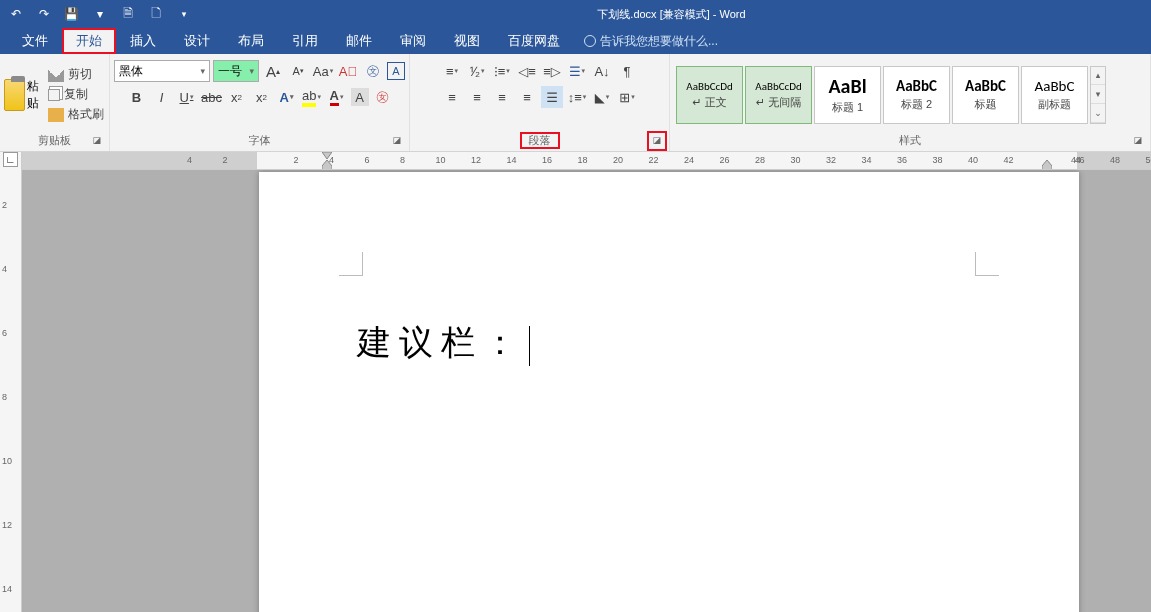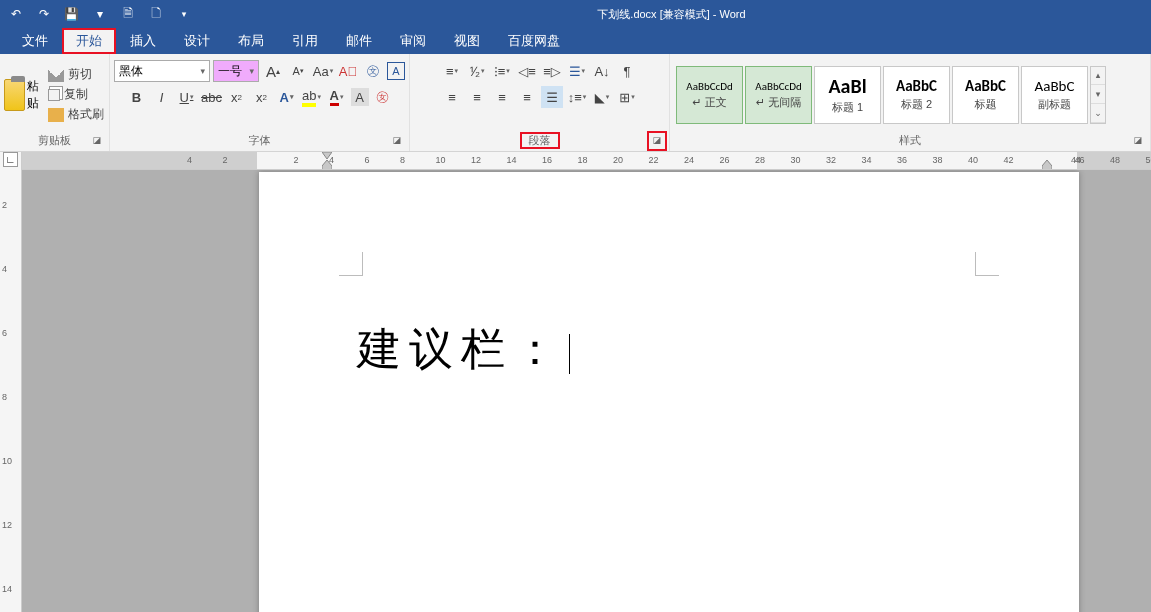--- a/index.html
+++ b/index.html
@@ -33,21 +33,21 @@
 .mini-ico { width: 16px; height: 14px; display: inline-block; }
 .sc-cut { background: linear-gradient(45deg,#999 40%,transparent 40%),linear-gradient(-45deg,#999 40%,transparent 40%); }
 .sc-copy { border: 1px solid #999; box-shadow: 2px -2px 0 #fff, 2px -2px 0 1px #999; width: 12px; height: 12px; }
 .sc-brush { background: #e8b04b; }
 
 .font-group { width: 300px; }
 .font-body { display: flex; flex-direction: column; gap: 4px; width: 100%; padding: 4px 0; }
 .font-row { display: flex; align-items: center; gap: 3px; }
 .font-name { width: 96px; height: 22px; border: 1px solid #ababab; background: #fff; display: flex; align-items: center; padding: 0 4px; font-size: 12px; }
 .font-name .dd { margin-left: auto; color: #666; font-size: 9px; }
-.font-size { width: 46px; height: 22px; border: 1px solid #ababab; background: #f0abfc; display: flex; align-items: center; padding: 0 4px; font-size: 12px; }
+.font-size { width: 46px; height: 22px; border: 1px solid #ababab; background: #86efac; display: flex; align-items: center; padding: 0 4px; font-size: 12px; }
 .font-size .dd { margin-left: auto; color: #666; font-size: 9px; }
 .rb { width: 22px; height: 22px; display: flex; align-items: center; justify-content: center; color: #444; cursor: pointer; font-size: 13px; }
 .rb .dd { font-size: 7px; margin-left: 1px; color: #666; }
 .bold { font-weight: bold; }
 .italic { font-style: italic; }
 .underline { text-decoration: underline; }
 .strike { text-decoration: line-through; }
 
 .para-group { width: 260px; }
 .para-body { display: flex; flex-direction: column; gap: 4px; width: 100%; padding: 4px 0; }
@@ -72,21 +72,21 @@
 .h-ruler { height: 18px; background: #f5f5f5; border-bottom: 1px solid #ccc; position: relative; overflow: hidden; }
 .h-ruler-inner { position: absolute; left: 0; right: 0; top: 0; bottom: 0; }
 .h-tick { position: absolute; top: 3px; font-size: 9px; color: #666; }
 .h-dark { position: absolute; top: 0; bottom: 0; background: #cfcfcf; }
 .indent-marker { position: absolute; top: 0; width: 10px; height: 16px; }
 .indent-marker svg { display:block; }
 .page-scroll { flex: 1; overflow: hidden; background: #b0b0b0; position: relative; }
 .page { position: absolute; top: 2px; left: 237px; width: 820px; height: 1100px; background: #fff; box-shadow: 0 0 6px rgba(0,0,0,.3); }
 .crop-tl { position: absolute; top: 80px; left: 80px; width: 24px; height: 24px; border-right: 1px solid #bcbcbc; border-bottom: 1px solid #bcbcbc; }
 .crop-tr { position: absolute; top: 80px; right: 80px; width: 24px; height: 24px; border-left: 1px solid #bcbcbc; border-bottom: 1px solid #bcbcbc; }
-.doc-text { position: absolute; top: 148px; left: 98px; font-family: "SimSun"; font-size: 44px; letter-spacing: 8px; color: #000; text-align: center; }
+.doc-text { position: absolute; top: 148px; left: 98px; font-family: "SimSun"; font-size: 34px; letter-spacing: 8px; color: #000; text-align: center; }
 .cursor { display: inline-block; width: 1px; height: 40px; background: #000; vertical-align: middle; margin-left: 4px; }
 
 .icon-bulb { display: inline-block; width: 12px; height: 12px; border: 1px solid #cfe0f4; border-radius: 50%; }
 </style>
 </head>
 <body>
 
 <div class="titlebar">
   <div class="qat">
     <div class="qat-btn">↶</div>
@@ -104,20 +104,24 @@
   <div class="tab">文件</div>
   <div class="tab active highlight">开始</div>
   <div class="tab">插入</div>
   <div class="tab">设计</div>
   <div class="tab">布局</div>
   <div class="tab">引用</div>
   <div class="tab">邮件</div>
   <div class="tab">审阅</div>
   <div class="tab">视图</div>
   <div class="tab">百度网盘</div>
+  <div class="tell-me">
+    <span class="icon-bulb"></span>
+    <span>告诉我您想要做什么...</span>
+  </div>
 </div>
 
 <div class="ribbon">
 
   <div class="group clip-group">
     <div class="group-body clip-body">
       <div class="paste-big">
         <div class="paste-icon"></div>
         <span>粘贴</span>
       </div>

